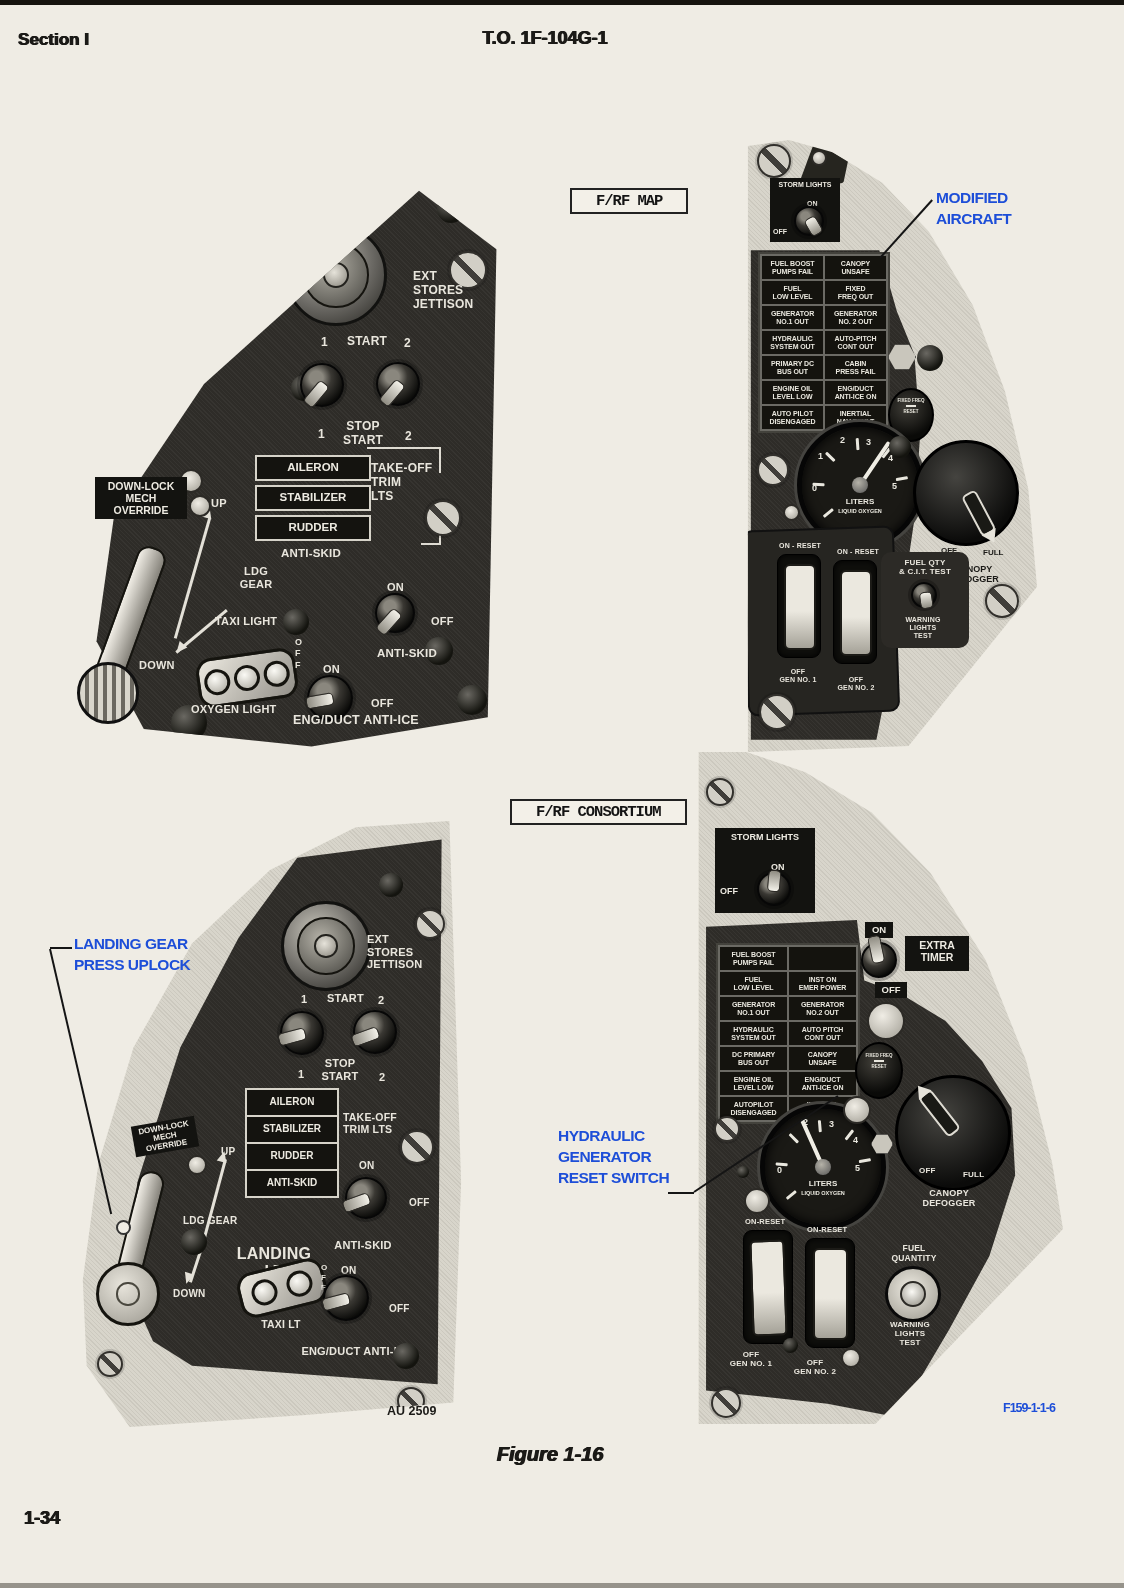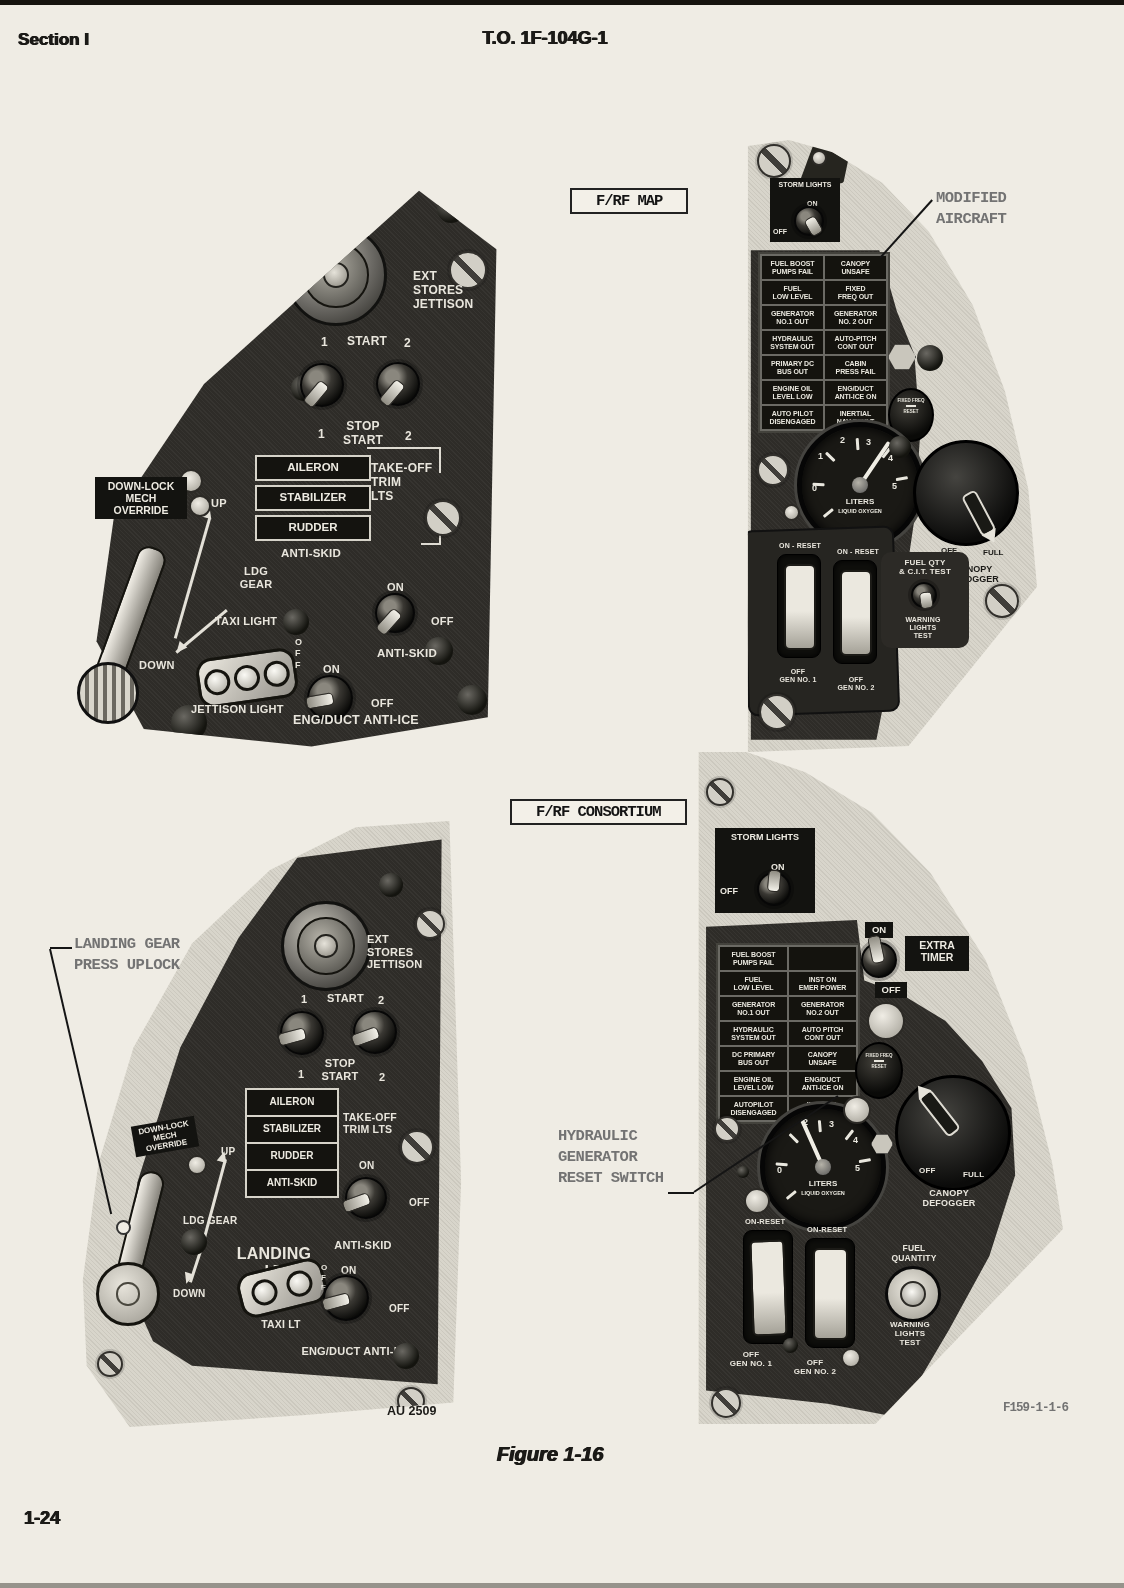--- a/index.html
+++ b/index.html
@@ -5,22 +5,22 @@
   html,body{margin:0;padding:0;background:#dcd9d1}
   .page{position:relative;width:1124px;height:1588px;background:#efece4;overflow:hidden;
         font-family:"Liberation Sans",sans-serif;margin:0 auto}
   .a{position:absolute}
   .w{position:absolute;color:#e9e6dd;font-family:"Liberation Sans",sans-serif;font-weight:bold;
      white-space:pre-line;line-height: 1.15;letter-spacing:.2px;font-size:11px}
   .k{position:absolute;color:#1b1a17;font-family:Liberation Sans, sans-serif;font-weight:bold;
      white-space:pre-line;line-height:1.15}
   .ctr{text-align:center}
   .heavy{text-shadow:.8px 0 currentColor,-.4px 0 currentColor}
-  .callout{position:absolute;font-family:Liberation Mono, monospace;font-weight:bold;
-     font-size:15.5px;line-height:1.35;color:#737373;white-space:pre-line;letter-spacing:-.5px}
+  .callout{position:absolute;font-family:Liberation Sans, sans-serif;font-weight:bold;
+     font-size:15.5px;line-height:1.35;color:#1d4ed8;white-space:pre-line;letter-spacing:-.5px}
   .boxlab{position:absolute;border:2px solid #222;padding:2px 24px;font-family:"Liberation Mono","DejaVu Sans Mono",monospace;
      font-weight:bold;font-size:15.5px;background:#f3f0e8;color:#141414;letter-spacing:-1px;white-space:nowrap}
   .line{position:absolute;height:2px;background:#151515;transform-origin:0 50%}
   .panel-dark{position:absolute;background-color:#2e2c28;
      background-image:repeating-linear-gradient(45deg,rgba(255,255,255,.04) 0 1px,transparent 1px 3px)}
   .panel-light{position:absolute;background-color:#d8d5cb;
      background-image:repeating-linear-gradient(45deg,rgba(95,90,80,.10) 0 1px,transparent 1px 3px)}
   .screw{position:absolute;border-radius:50%;border:2px solid #32302c;
      background:#d2cfc6 linear-gradient(45deg,transparent 43%,#403e3a 43%,#403e3a 57%,transparent 57%);
      box-shadow:0 0 0 2px rgba(0,0,0,.14)}
@@ -139,21 +139,21 @@
 
     <span class="w" style="left:140px;top:430px;font-size:11px">TAXI LIGHT</span>
     <div class="fixture" style="left:122px;top:468px;width:94px;height:44px;transform:rotate(-8deg)">
       <span class="lens"></span>
         <span class="lens"></span>
         <span class="lens"></span>
     </div>
     <div class="w" style="left:220px;top:452px;font-size:9px;line-height:1.25">O
 F
 F</div>
-    <span class="w" style="left:116px;top:518px;font-size:11px">JETTISON LIGHT</span>
+    <span class="w" style="left:116px;top:518px;font-size:11px">OXYGEN LIGHT</span>
 
     <span class="w" style="left:312px;top:396px;font-size:11px">ON</span>
     <div class="tog" style="left:300px;top:408px;width:40px;height:40px">
         <i class="base"></i>
         <i class="lever" style="transform:rotate(42deg)"></i>
       </div>
     <span class="w" style="left:356px;top:430px;font-size:11px">OFF</span>
     <div class="w ctr" style="left:286px;top:462px;width:92px;font-size:11.5px">ANTI-SKID</div>
 
     <span class="w" style="left:248px;top:478px;font-size:11px">ON</span>
@@ -495,15 +495,15 @@
 
   <div class="callout" style="left:558px;top:1126px">HYDRAULIC
 GENERATOR
 RESET SWITCH</div>
   <div class="line" style="left:668px;top:1192px;width:26px"></div>
   <div class="line" style="left:694px;top:1191px;width:173px;transform:rotate(-33.7deg)"></div>
 
   <div class="k" style="left:387px;top:1404px;font-size:12.5px">AU 2509</div>
   <div class="callout" style="left:1003px;top:1400px;font-size:12.5px;letter-spacing:-1px">F159-1-1-6</div>
   <div class="k ctr heavy" style="left:0;top:1443px;width:1100px;font-size:20px;font-style:italic">Figure 1-16</div>
-  <div class="k heavy" style="left:24px;top:1508px;font-size:18px">1-24</div>
+  <div class="k heavy" style="left:24px;top:1508px;font-size:18px">1-34</div>
 
 </div>
 
 </body></html>

